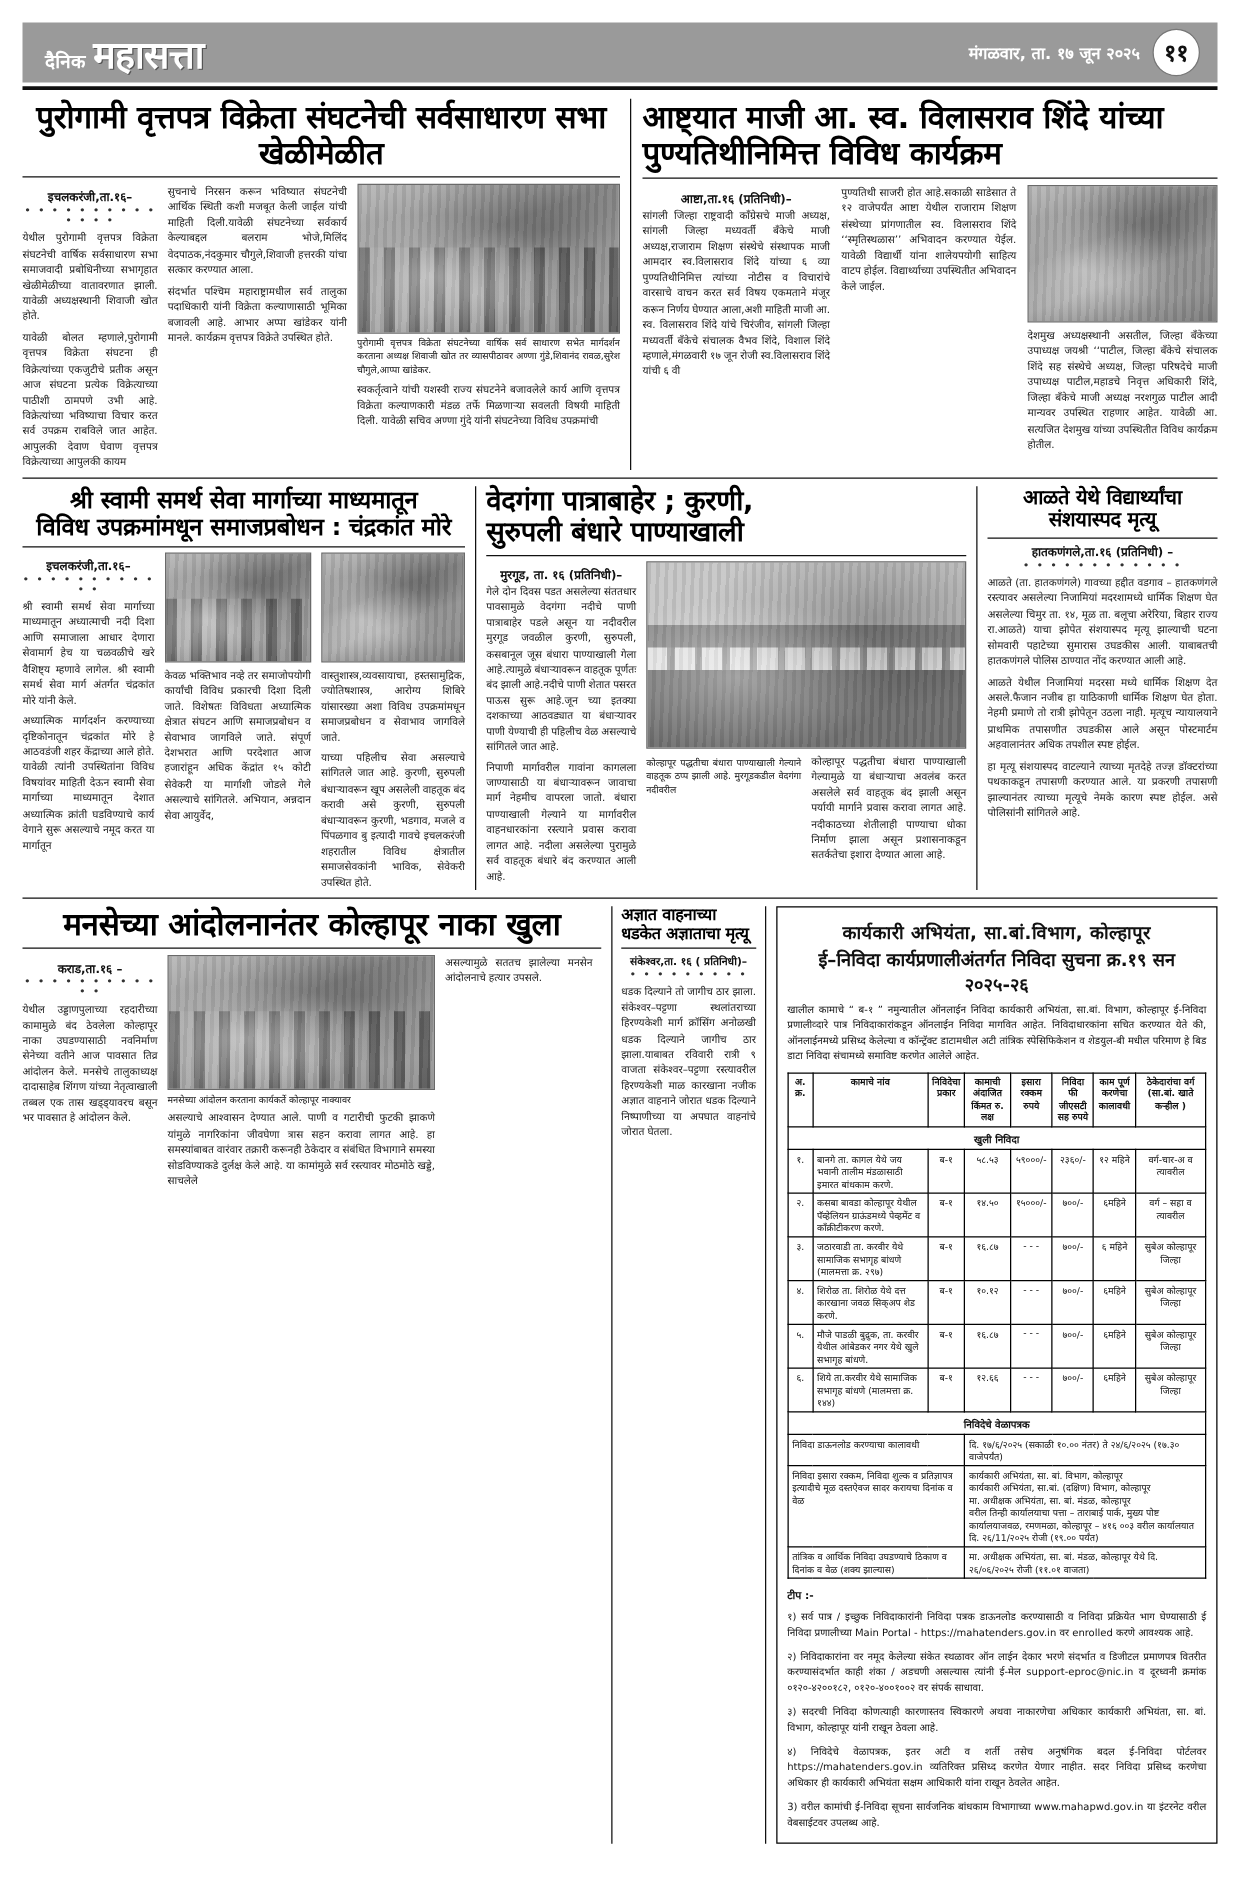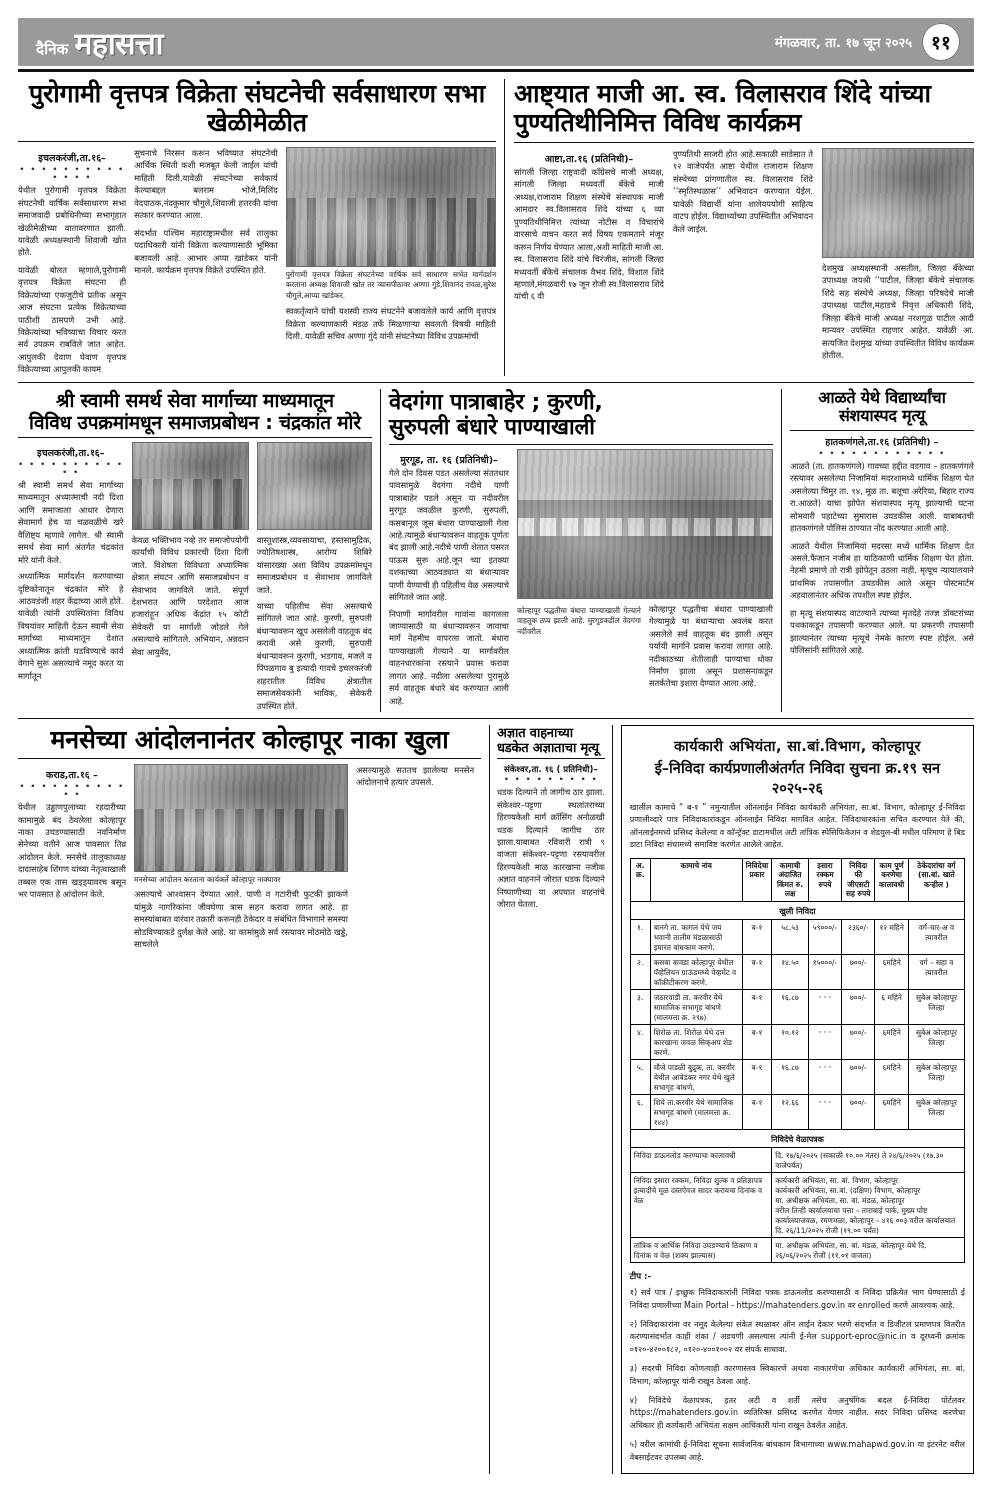--- a/index.html
+++ b/index.html
@@ -386,19 +386,19 @@
               <td colspan="5" style="white-space:pre-line;">मा. अधीक्षक अभियंता, सा. बां. मंडळ, कोल्हापूर येथे दि. २६/०६/२०२५ रोजी (११.०१ वाजता)</td>
             </tr>
           </tbody>
         </table>
 
         <div class="t-tip">टीप :-</div>
         <div class="t-note">१) सर्व पात्र / इच्छुक निविदाकारांनी निविदा पत्रक डाऊनलोड करण्यासाठी व निविदा प्रक्रियेत भाग घेण्यासाठी ई निविदा प्रणालीच्या Main Portal - https://mahatenders.gov.in  वर enrolled करणे आवश्यक आहे.</div>
         <div class="t-note">२) निविदाकारांना वर नमूद केलेल्या संकेत स्थळावर ऑन लाईन देकार भरणे संदर्भात व डिजीटल प्रमाणपत्र वितरीत करण्यासंदर्भात काही शंका / अडचणी असल्यास त्यांनी ई-मेल support-eproc@nic.in व दूरध्वनी क्रमांक ०१२०-४२००१८२, ०१२०-४००१००२ वर संपर्क साधावा.</div>
         <div class="t-note">३) सदरची निविदा कोणत्याही कारणास्तव स्विकारणे अथवा नाकारणेचा अधिकार कार्यकारी अभियंता, सा. बां. विभाग, कोल्हापूर यांनी राखून ठेवला आहे.</div>
         <div class="t-note">४) निविदेचे वेळापत्रक, इतर अटी व शर्ती तसेच अनुषंगिक बदल ई-निविदा पोर्टलवर https://mahatenders.gov.in  व्यतिरिक्त प्रसिध्द करणेत येणार नाहीत. सदर निविदा प्रसिध्द करणेचा अधिकार ही कार्यकारी अभियंता सक्षम आधिकारी यांना राखून ठेवलेत आहेत.</div>
-        <div class="t-note">५) वरील कामांची ई-निविदा सूचना सार्वजनिक बांधकाम विभागाच्या  www.mahapwd.gov.in या इंटरनेट वरील वेबसाईटवर उपलब्ध आहे.</div>
+        <div class="t-note">3) वरील कामांची ई-निविदा सूचना सार्वजनिक बांधकाम विभागाच्या  www.mahapwd.gov.in या इंटरनेट वरील वेबसाईटवर उपलब्ध आहे.</div>
 
       </div>
     </div>
   </div>
 
 </div>
 
 </body></html>

